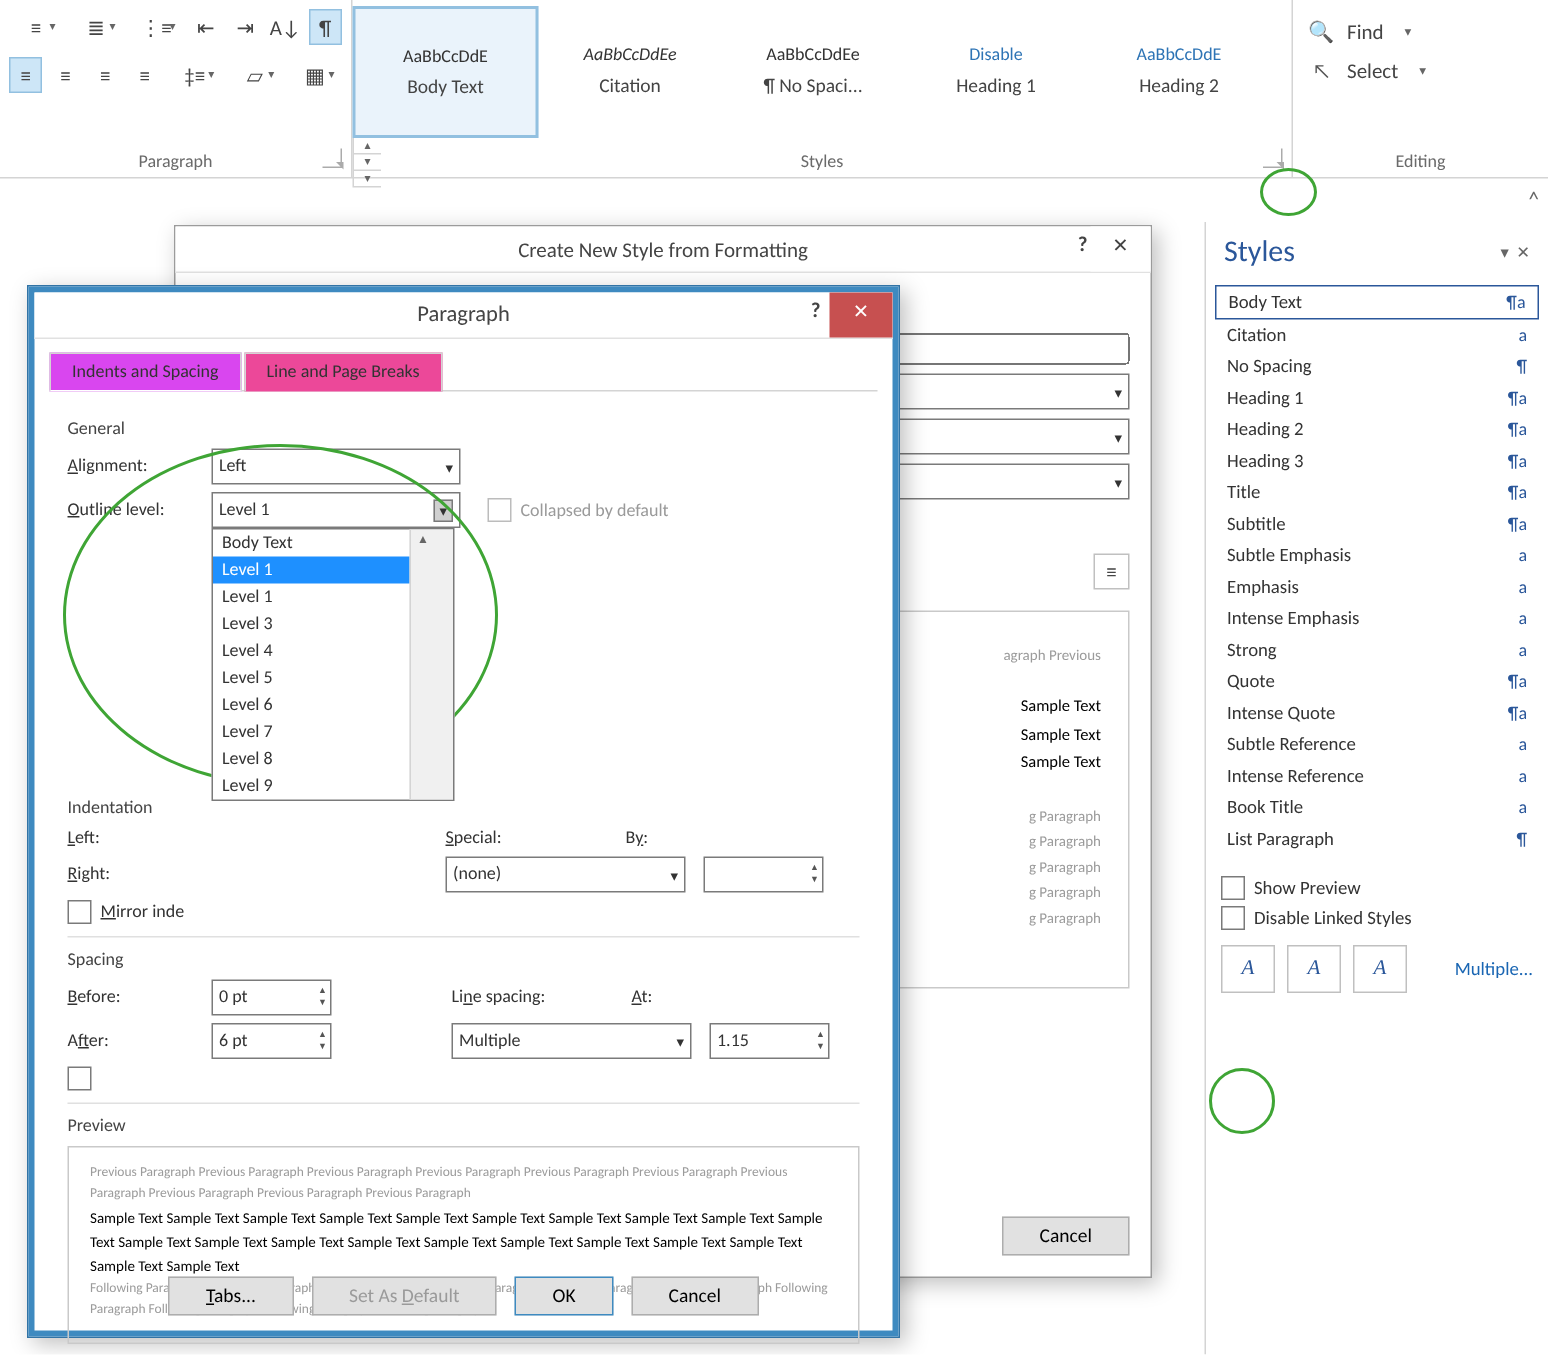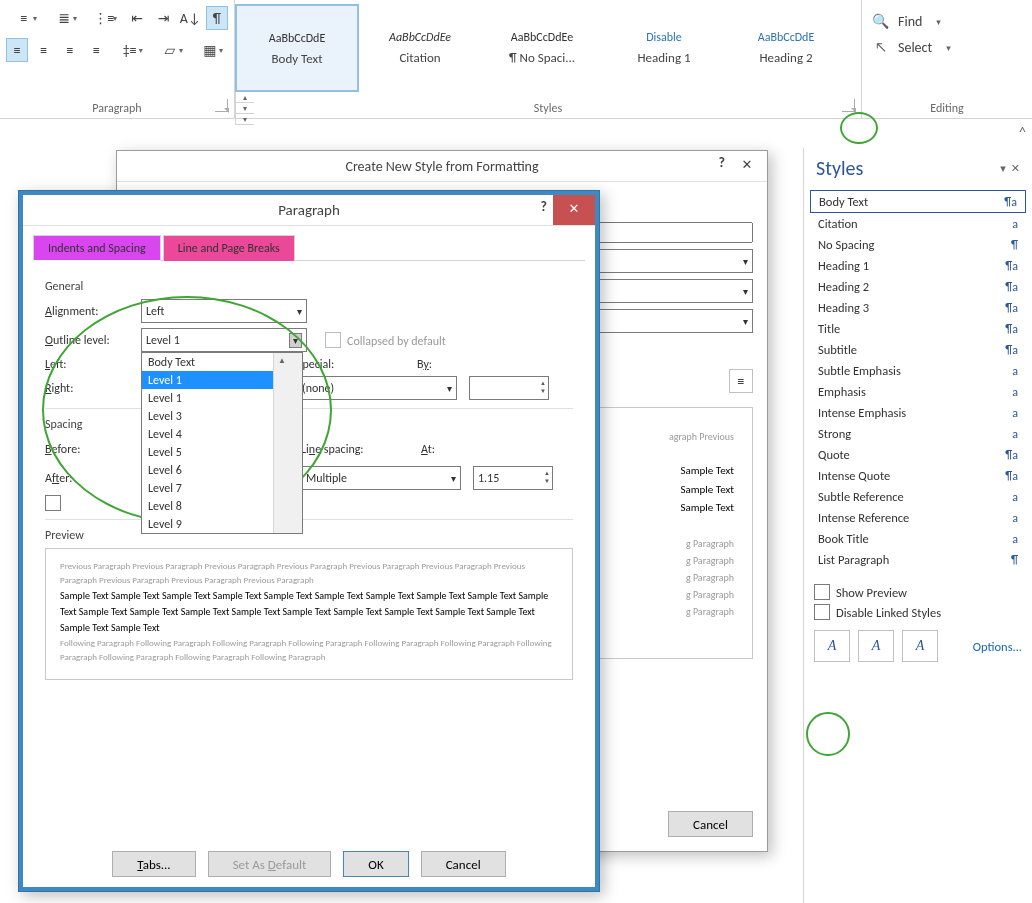--- a/index.html
+++ b/index.html
@@ -250,38 +250,43 @@
             <div>Level 4</div>
             <div>Level 5</div>
             <div>Level 6</div>
             <div>Level 7</div>
             <div>Level 8</div>
             <div>Level 9</div>
             <div class="sb"></div>
       </div>
     </div>
 
+    <div class="sect" style="margin-top:180px">Indentation</div>
     <div class="frow">
       <label><span class="und">L</span>eft:</label>
       <div style="width:156px"></div>
       <label style="width:120px"><span class="und">S</span>pecial:</label>
       <label style="width:60px">B<span class="und">y</span>:</label>
     </div>
     <div class="frow">
       <label><span class="und">R</span>ight:</label>
       <div style="width:156px"></div>
       <div class="select" style="width:150px">
             <span>(none)</span>
             <span class="arw">▾</span>
           </div>
       <div style="width:12px"></div>
       <div class="spin">
             <span></span>
           </div>
     </div>
+    <div class="frow">
+          <span class="chk"></span>
+          <span><span class="und">M</span>irror inde</span>
+        </div>
 
     <div class="sep"></div>
     <div class="sect">Spacing</div>
     <div class="frow">
       <label><span class="und">B</span>efore:</label>
       <div class="spin">
             <span>0 pt</span>
           </div>
       <div style="width:80px"></div>
       <label style="width:120px">Li<span class="und">n</span>e spacing:</label>
@@ -414,17 +419,17 @@
         <span>Show Preview</span>
       </div>
     <div class="sp-check">
         <span class="chk"></span>
         <span>Disable Linked Styles</span>
       </div>
     <div class="sp-btns">
       <div class="sq">A</div>
       <div class="sq">A</div>
       <div class="sq">A</div>
-      <span class="options">Options...</span>
+      <span class="options">Multiple...</span>
     </div>
   </div>
 </div>
 <div class="circle-green" style="left:806px;top:712px;width:40px;height:40px"></div>
 
 </body></html>

